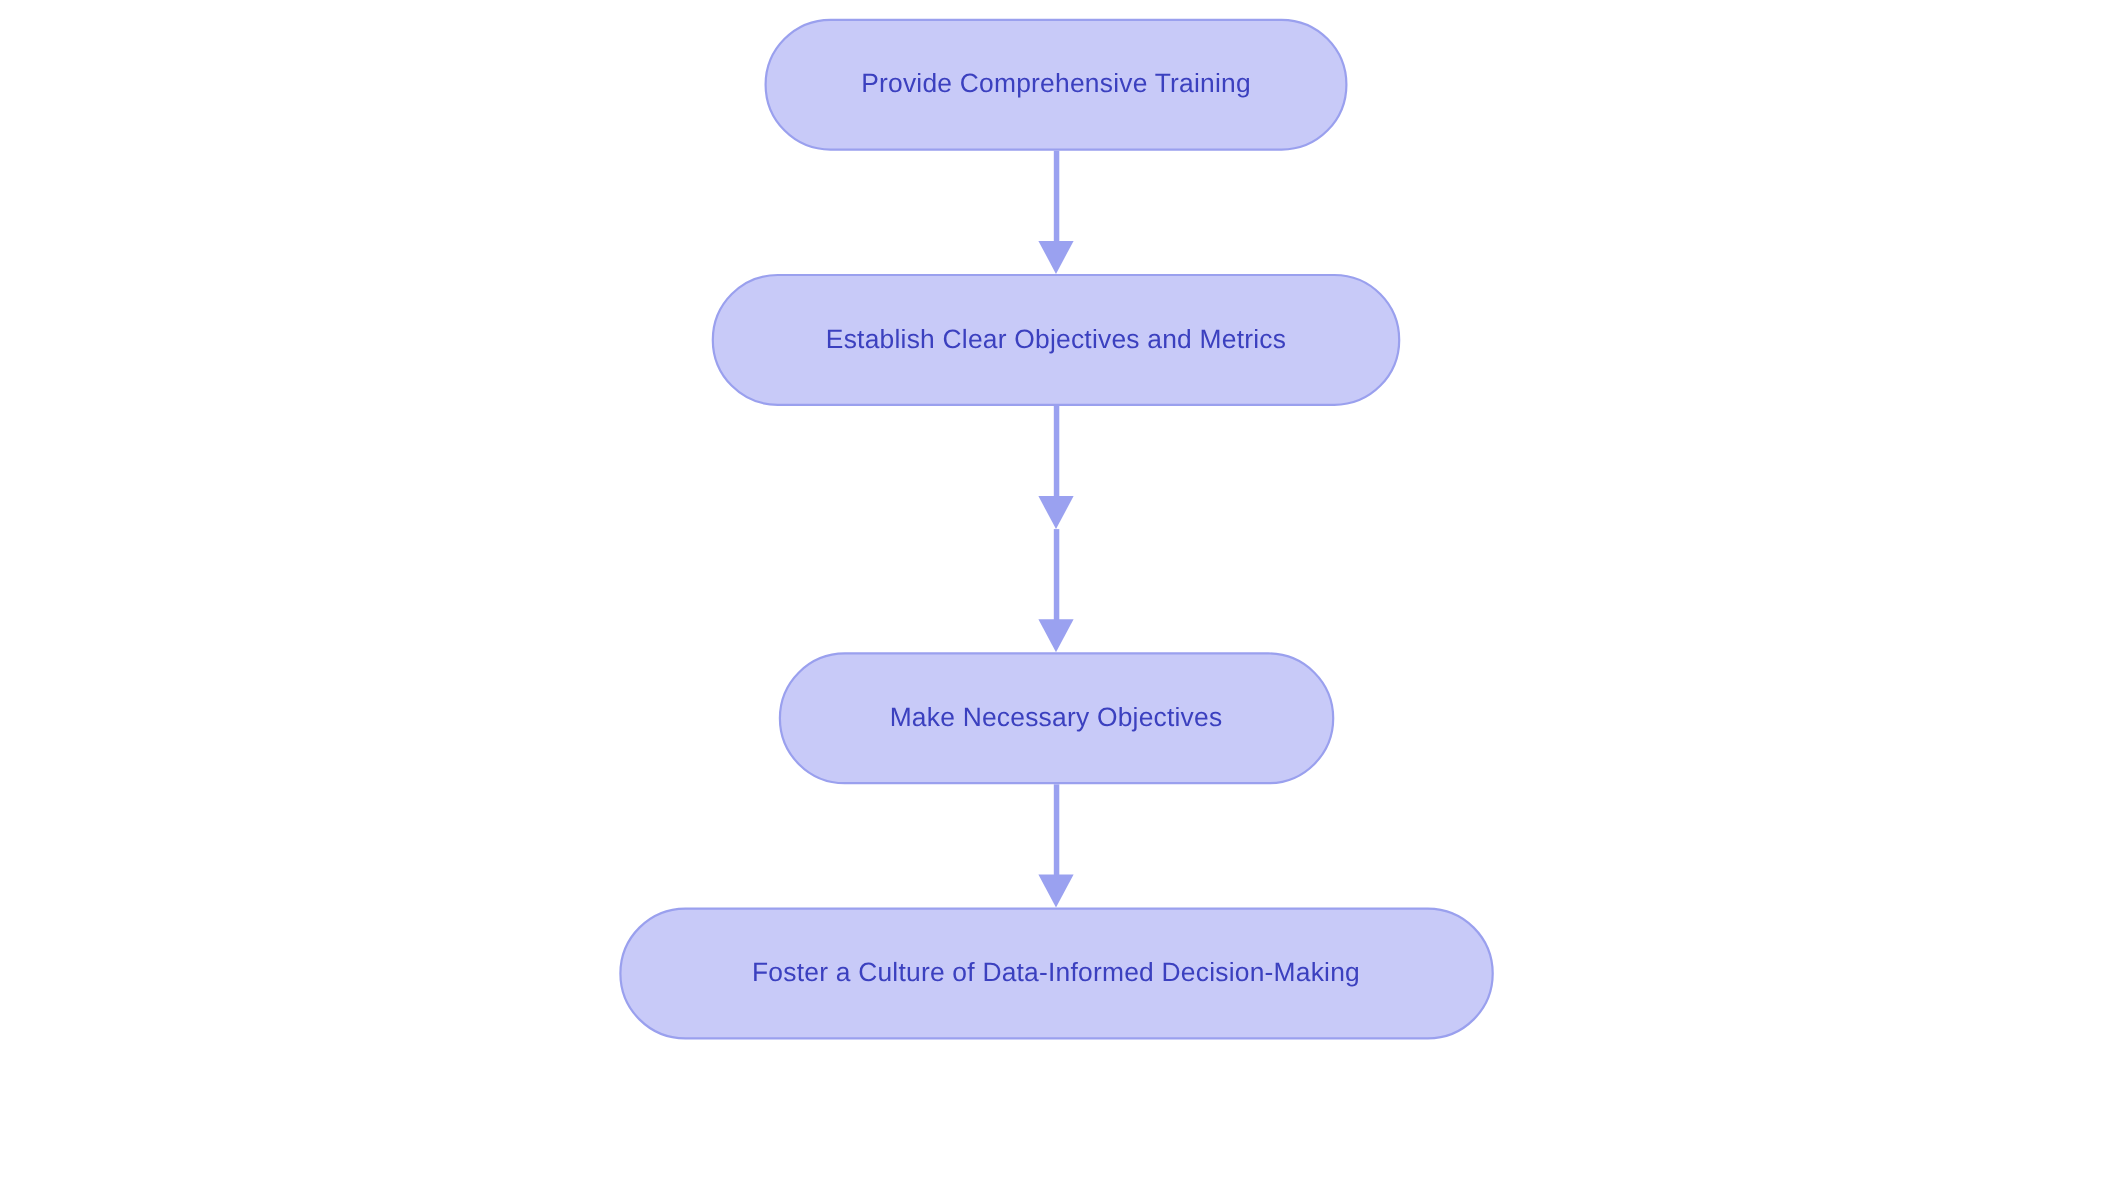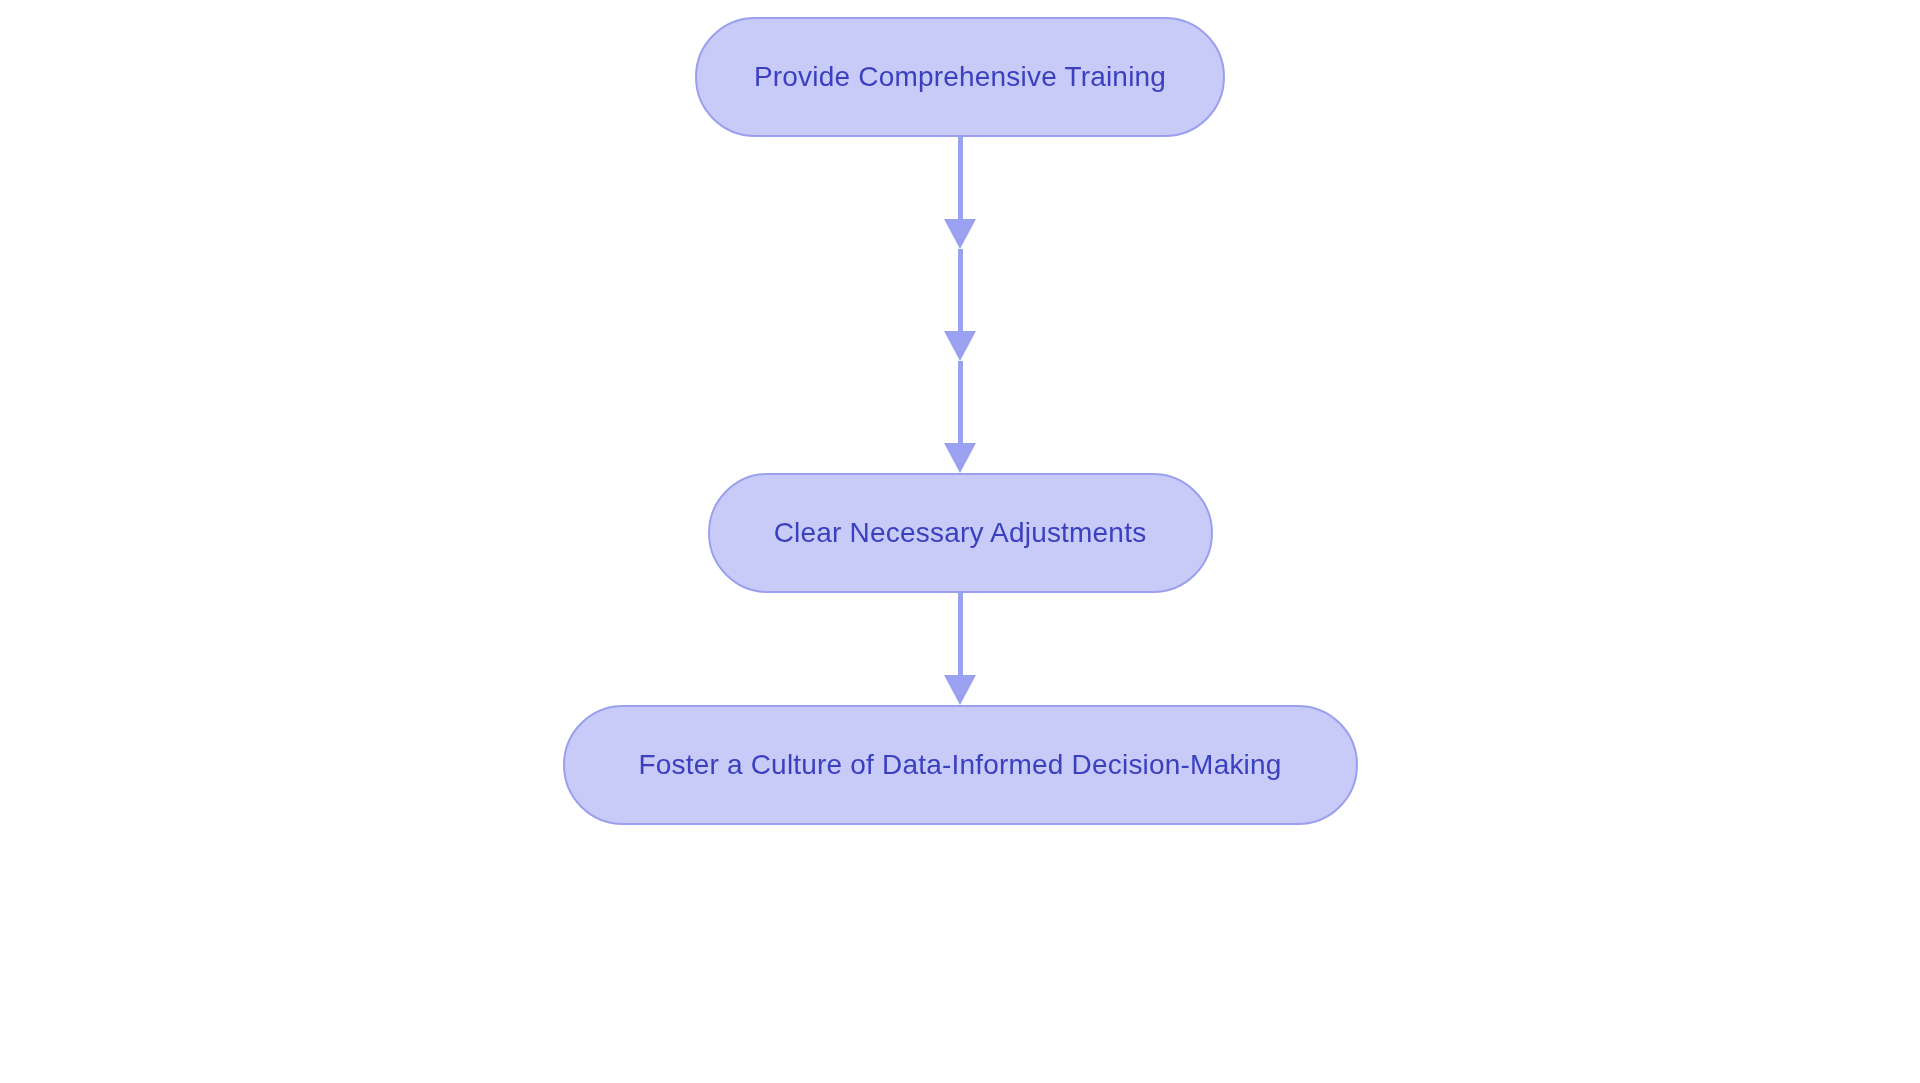--- a/index.html
+++ b/index.html
@@ -34,21 +34,21 @@
     border-radius: 60px;
     background: var(--node-fill);
     border: 2px solid var(--node-border);
     display: flex;
     align-items: center;
     justify-content: center;
     flex: 0 0 auto;
   }
   .node-label {
     color: var(--node-text);
-    font-size: 28px;
+    font-size: 24px;
     font-weight: 400;
     letter-spacing: 0.2px;
     white-space: nowrap;
   }
   .node-0 { width: 530px; }
   .node-1 { width: 626px; }
   .node-2 { width: 450px; }
   .node-3 { width: 505px; }
   .node-4 { width: 795px; }
   .arrow {
@@ -79,34 +79,37 @@
 
   <div class="node node-0">
     <span class="node-label">Provide Comprehensive Training</span>
   </div>
 
   <div class="arrow">
     <div class="arrow-line"></div>
     <div class="arrow-head"></div>
   </div>
 
+  <div class="node node-1">
+    <span class="node-label">Establish Clear Objectives and Metrics</span>
+  </div>
 
   <div class="arrow">
     <div class="arrow-line"></div>
     <div class="arrow-head"></div>
   </div>
 
 
   <div class="arrow">
     <div class="arrow-line"></div>
     <div class="arrow-head"></div>
   </div>
 
   <div class="node node-3">
-    <span class="node-label">Clear Necessary Adjustments</span>
+    <span class="node-label">Make Necessary Objectives</span>
   </div>
 
   <div class="arrow">
     <div class="arrow-line"></div>
     <div class="arrow-head"></div>
   </div>
 
   <div class="node node-4">
     <span class="node-label">Foster a Culture of Data-Informed Decision-Making</span>
   </div>

